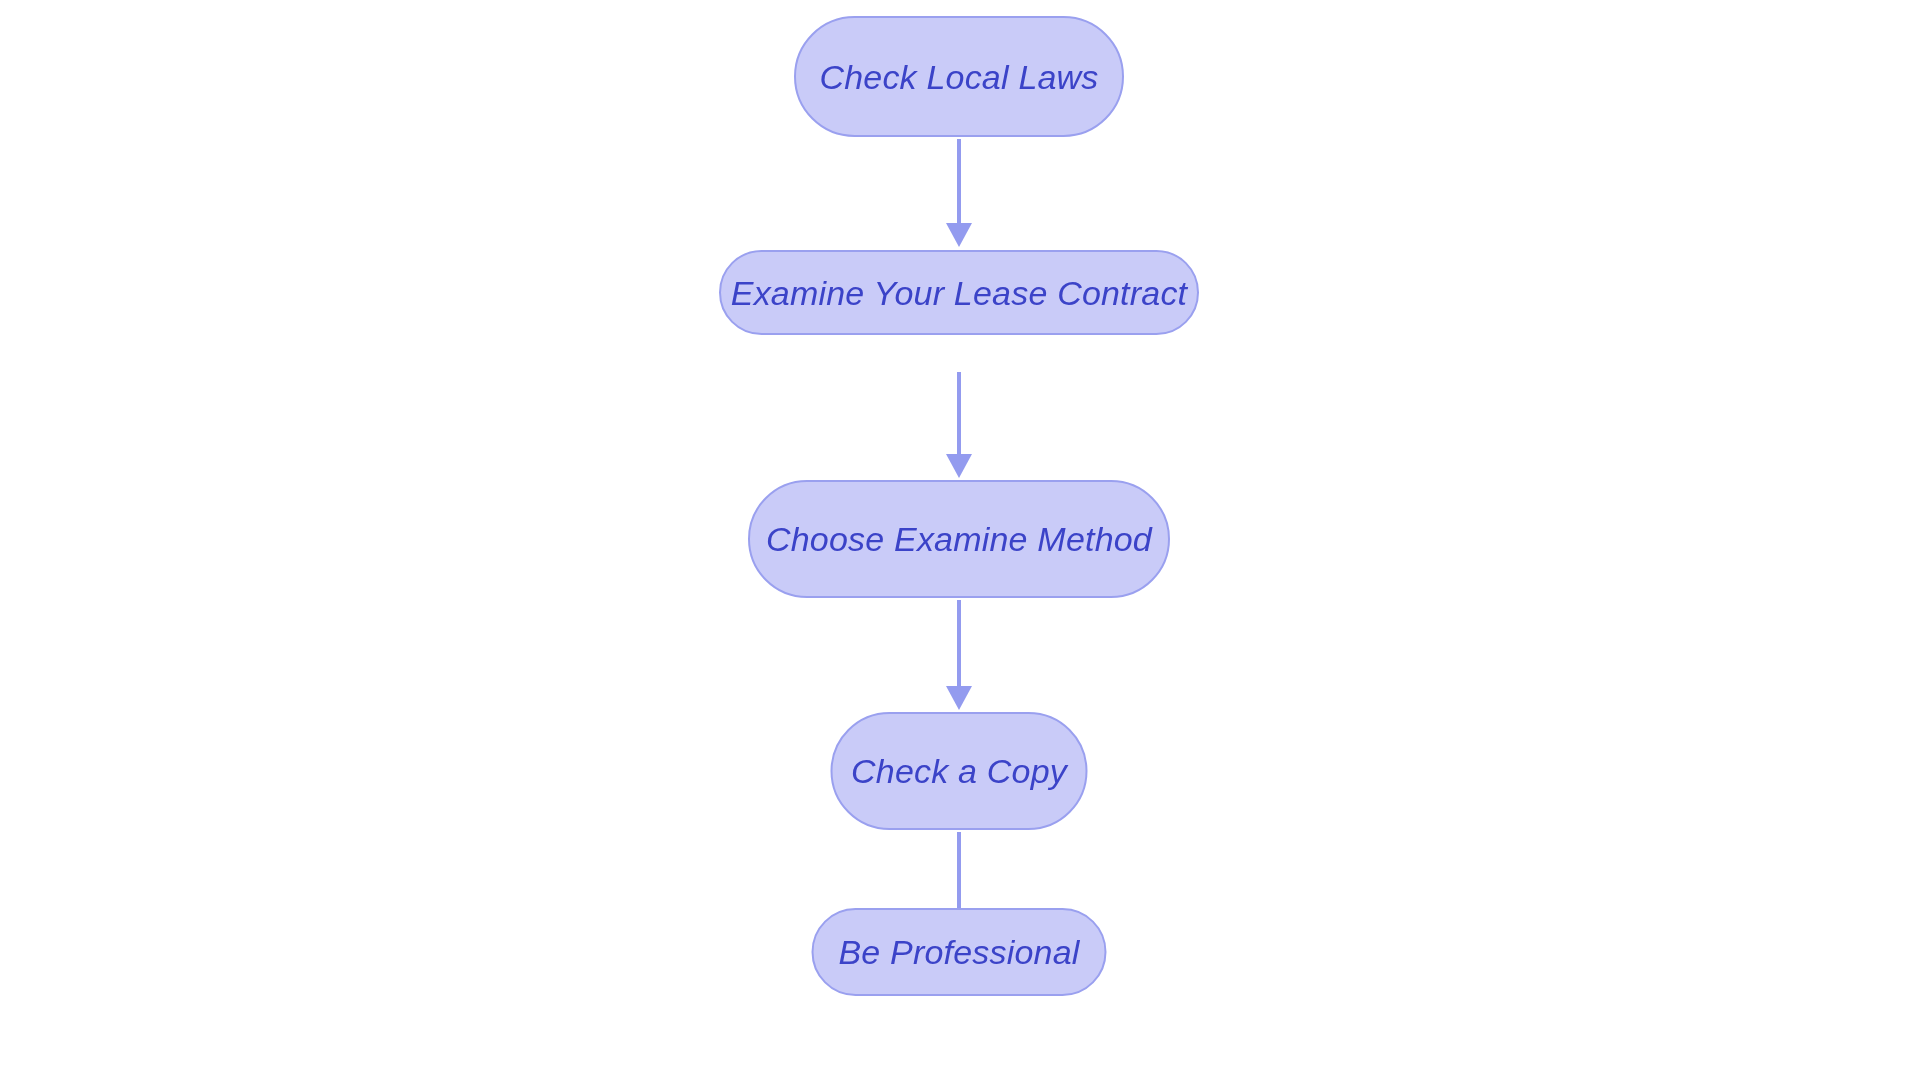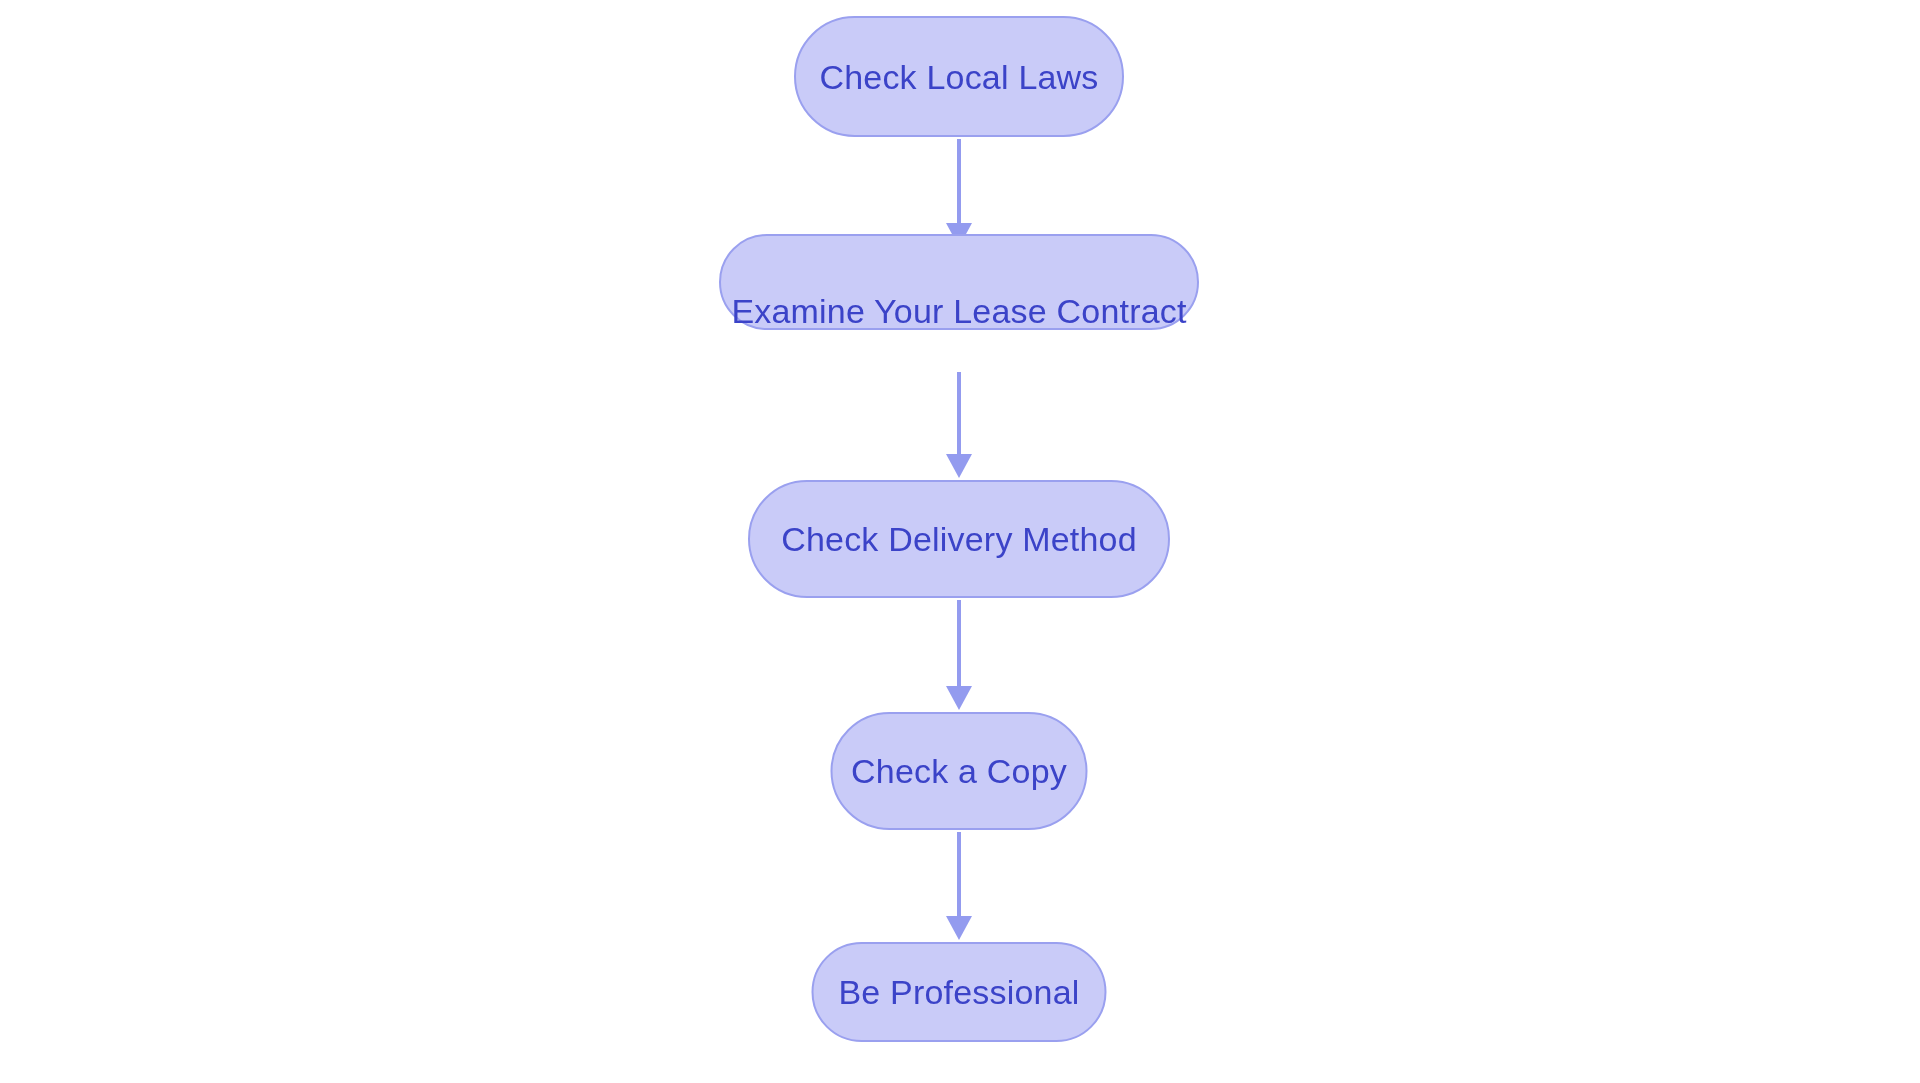--- a/index.html
+++ b/index.html
@@ -33,26 +33,27 @@
     display: flex;
     align-items: center;
     justify-content: center;
   }
   .node span {
     color: var(--node-text);
     font-size: 34px;
     line-height: 1;
     white-space: nowrap;
     letter-spacing: 0.2px;
+    font-style: italic;
   }
   .n1 { top: 16px;  width: 330px; height: 121px; }
-  .n2 { top: 234px; width: 480px; height: 96px; align-items: flex-end; }
+  .n2 { top: 250px; width: 480px; height: 85px; }
   .n3 { top: 480px; width: 422px; height: 118px; }
   .n4 { top: 712px; width: 257px; height: 118px; }
-  .n5 { top: 942px; width: 295px; height: 100px; }
+  .n5 { top: 908px; width: 295px; height: 88px; }
 
   .arrow {
     position: absolute;
     left: 946px;
     width: 26px;
   }
   .a1 { top: 139px; height: 108px; }
   .a2 { top: 372px; height: 106px; }
   .a3 { top: 600px; height: 110px; }
   .a4 { top: 832px; height: 108px; }
@@ -92,21 +93,21 @@
   <div class="node n2">
     <span>Examine Your Lease Contract</span>
   </div>
 
   <div class="arrow a2">
     <span class="line"></span>
     <span class="head"></span>
   </div>
 
   <div class="node n3">
-    <span>Check Delivery Method</span>
+    <span>Choose Examine Method</span>
   </div>
 
   <div class="arrow a3">
     <span class="line"></span>
     <span class="head"></span>
   </div>
 
   <div class="node n4">
     <span>Check a Copy</span>
   </div>

